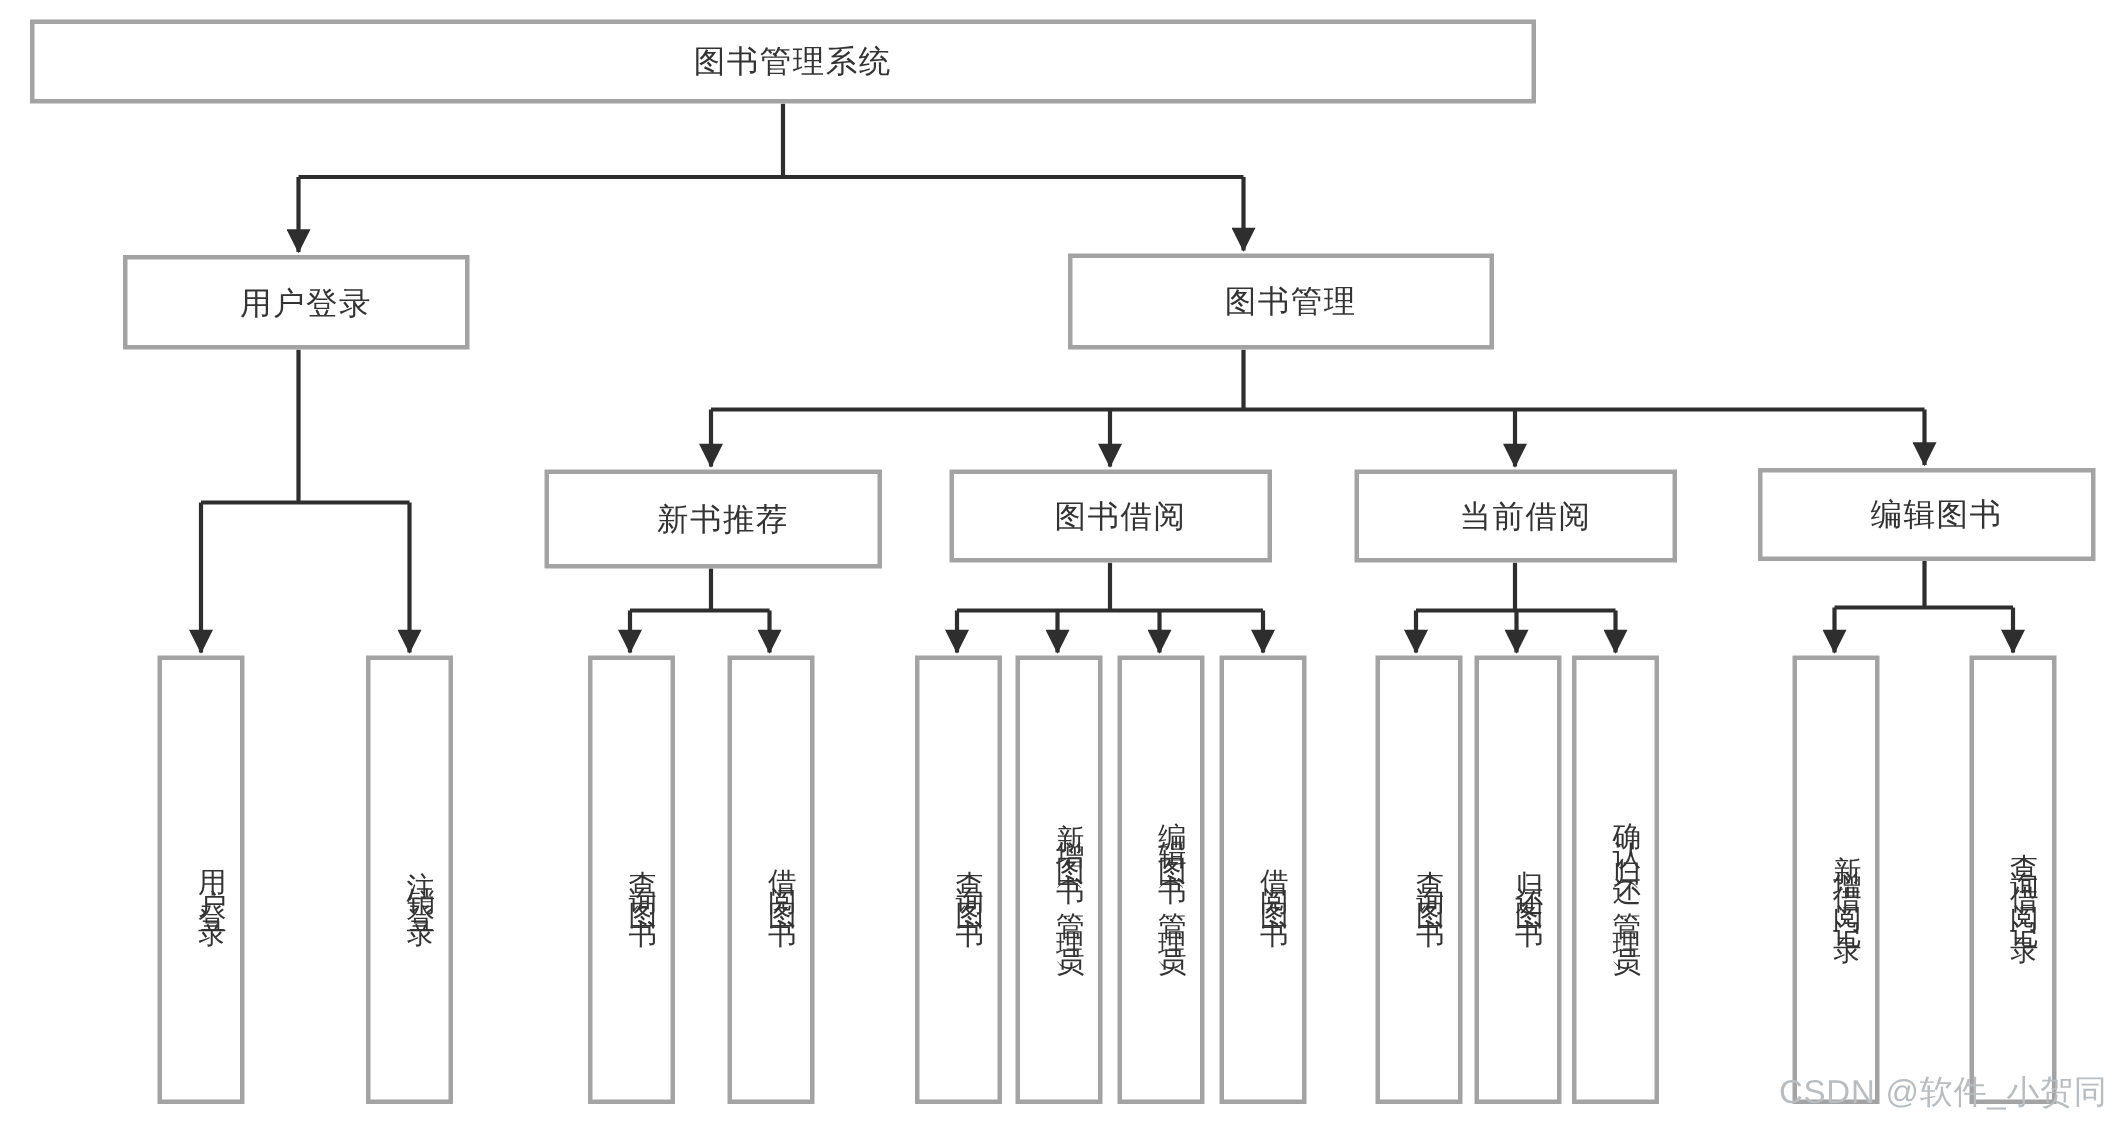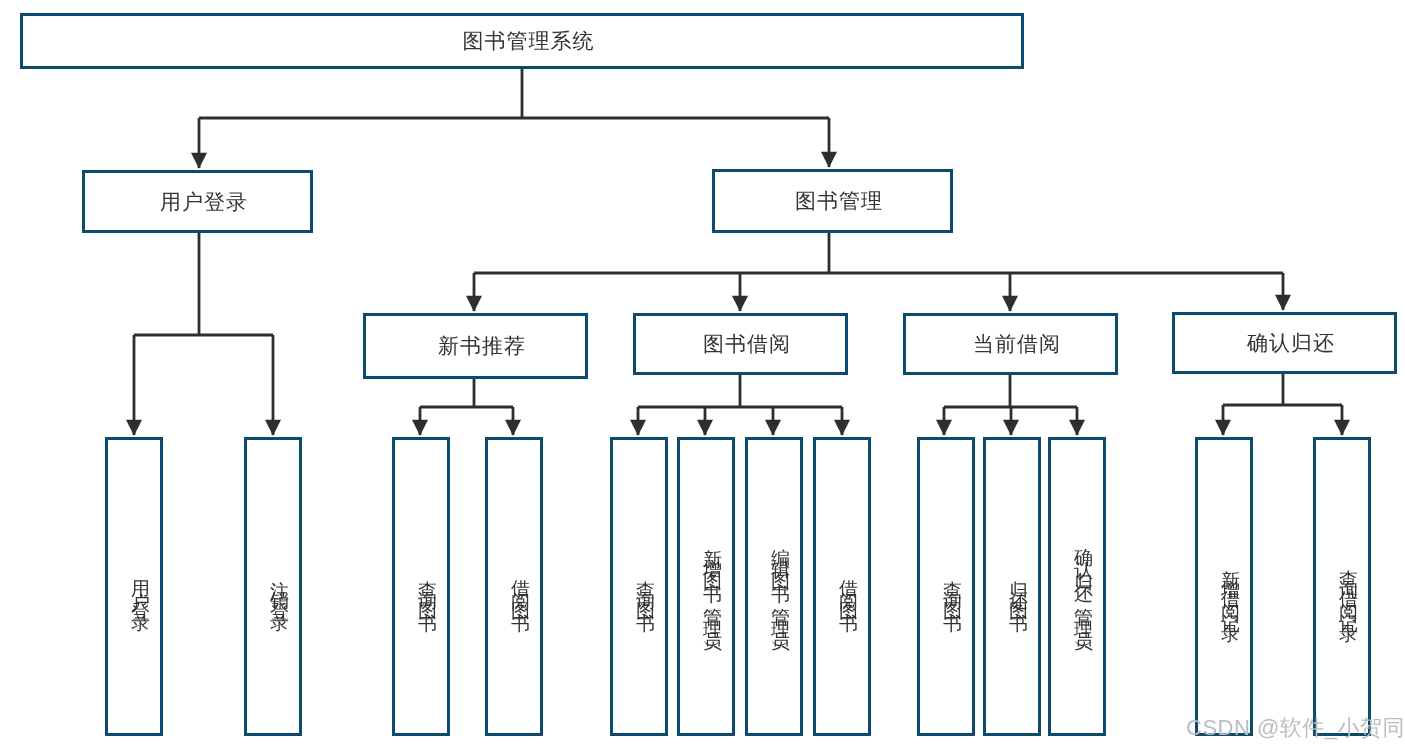--- a/index.html
+++ b/index.html
@@ -14,21 +14,21 @@
   .wires {
     position: absolute;
     left: 0; top: 0;
     width: 1405px; height: 747px;
   }
   .wires path { stroke: #2e2e2e; stroke-width: 2.8; fill: none; }
   .box {
     position: absolute;
     box-sizing: border-box;
     background: #ffffff;
-    border: 3px solid #0c4a6e;
+    border: 3px solid #a3a3a3;
     display: flex;
     align-items: center;
     justify-content: center;
     color: #333333;
     text-align: center;
     padding-left: 13px;
   }
   .hbox { font-size: 21px; letter-spacing: 1px; }
   .vbox {
     writing-mode: vertical-rl;
@@ -92,26 +92,26 @@
     <path d="M1077,407 V435" marker-end="url(#ah)"></path>
 
     <path d="M1283,374 V405 M1223,405 H1342"></path>
     <path d="M1223,405 V435" marker-end="url(#ah)"></path>
     <path d="M1342,405 V435" marker-end="url(#ah)"></path>
   </svg>
 
   <div class="box hbox" style="left:20px;top:13px;width:1004px;height:56px">图书管理系统</div>
 
   <div class="box hbox" style="left:82px;top:170px;width:231px;height:63px">用户登录</div>
-  <div class="box hbox" style="left:712px;top:169px;width:241px;height:64px">图书管理</div>
+  <div class="box hbox" style="left:712px;top:169px;width:284px;height:64px">图书管理</div>
 
   <div class="box hbox" style="left:363px;top:313px;width:225px;height:66px">新书推荐</div>
   <div class="box hbox" style="left:633px;top:313px;width:215px;height:62px">图书借阅</div>
   <div class="box hbox" style="left:903px;top:313px;width:215px;height:62px">当前借阅</div>
-  <div class="box hbox" style="left:1172px;top:312px;width:225px;height:62px">确认归还</div>
+  <div class="box hbox" style="left:1172px;top:312px;width:225px;height:62px">编辑图书</div>
 
   <div class="box vbox" style="left:105px">用户登录</div>
   <div class="box vbox" style="left:244px">注销登录</div>
 
   <div class="box vbox" style="left:392px">查询图书</div>
   <div class="box vbox" style="left:485px">借阅图书</div>
 
   <div class="box vbox" style="left:610px">查询图书</div>
   <div class="box vbox" style="left:677px;letter-spacing:12px">新增图书（管理员）</div>
   <div class="box vbox" style="left:745px;letter-spacing:12px">编辑图书（管理员）</div>

